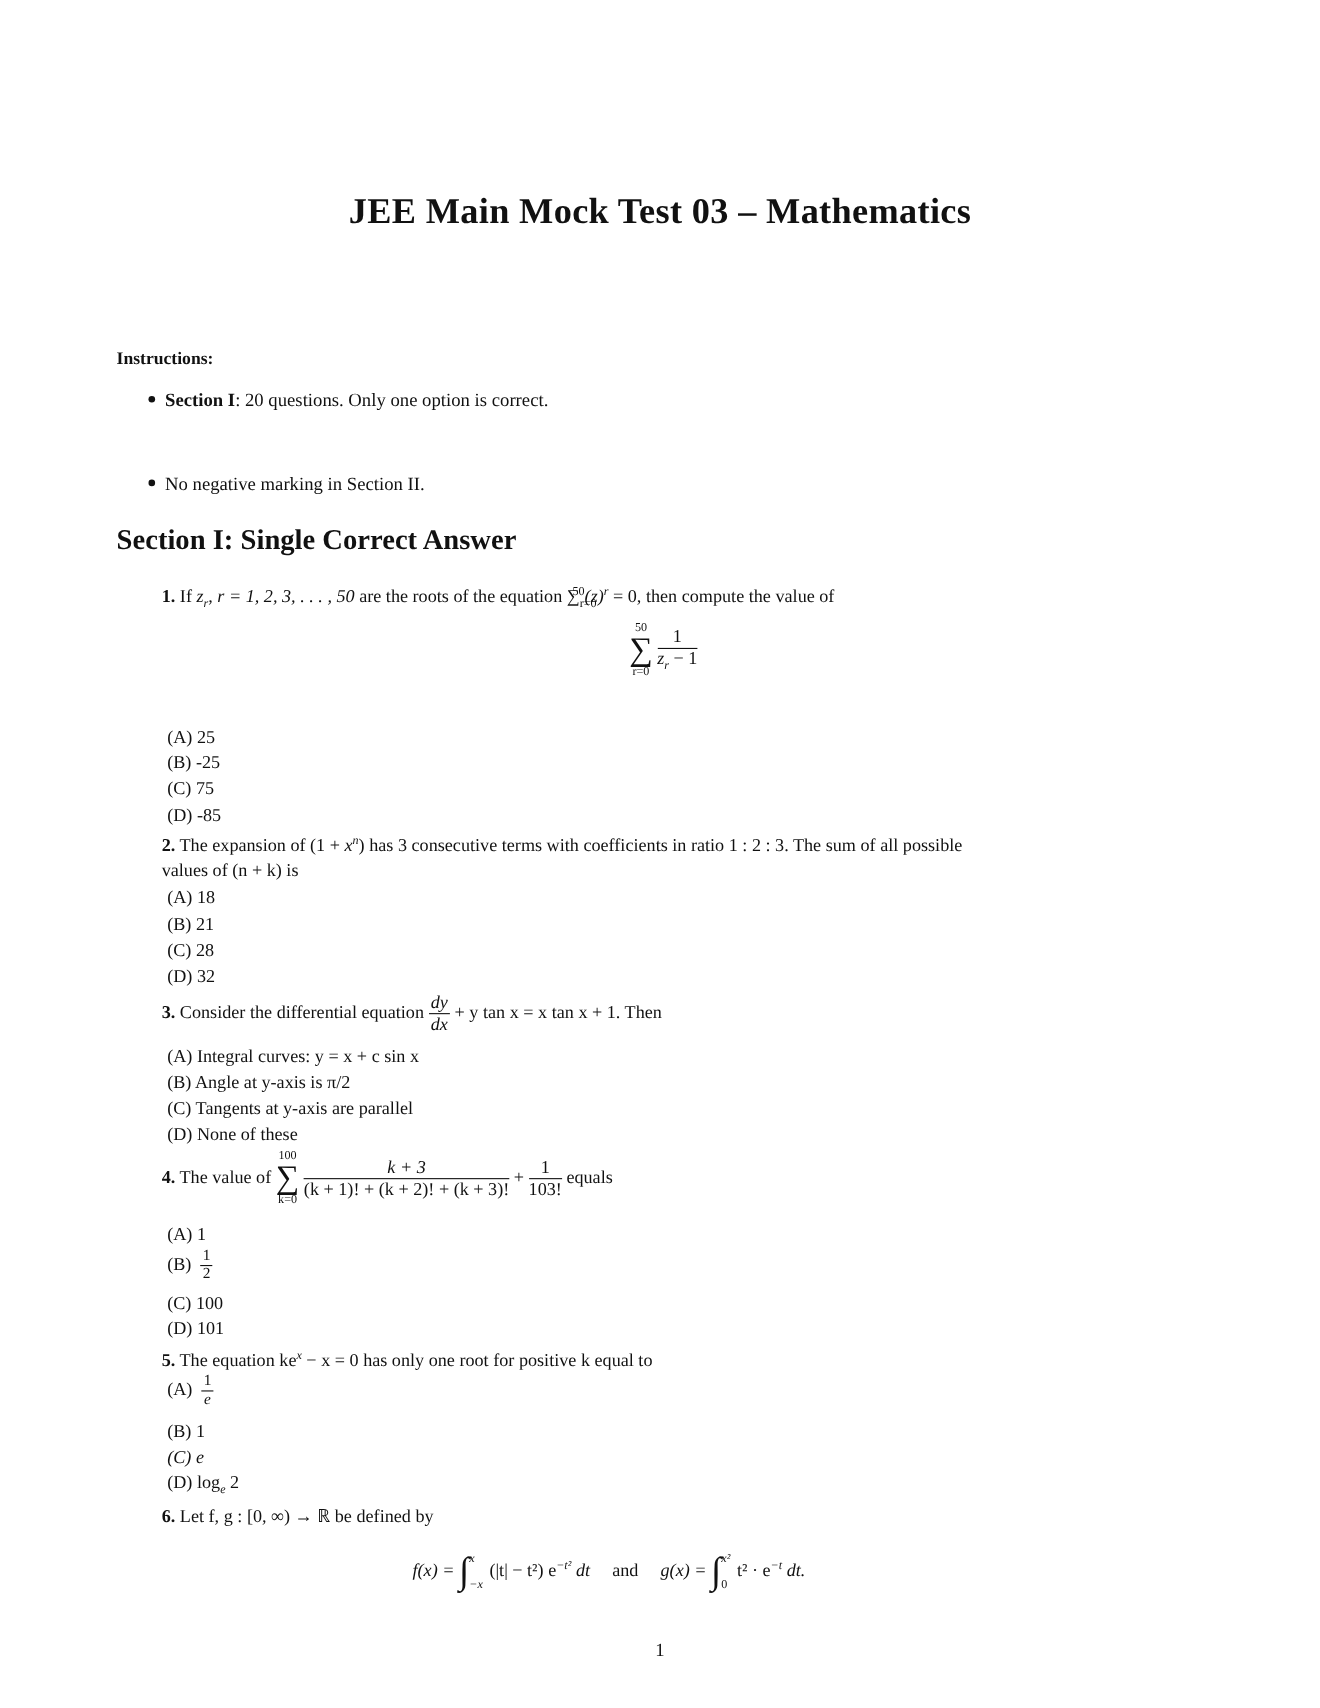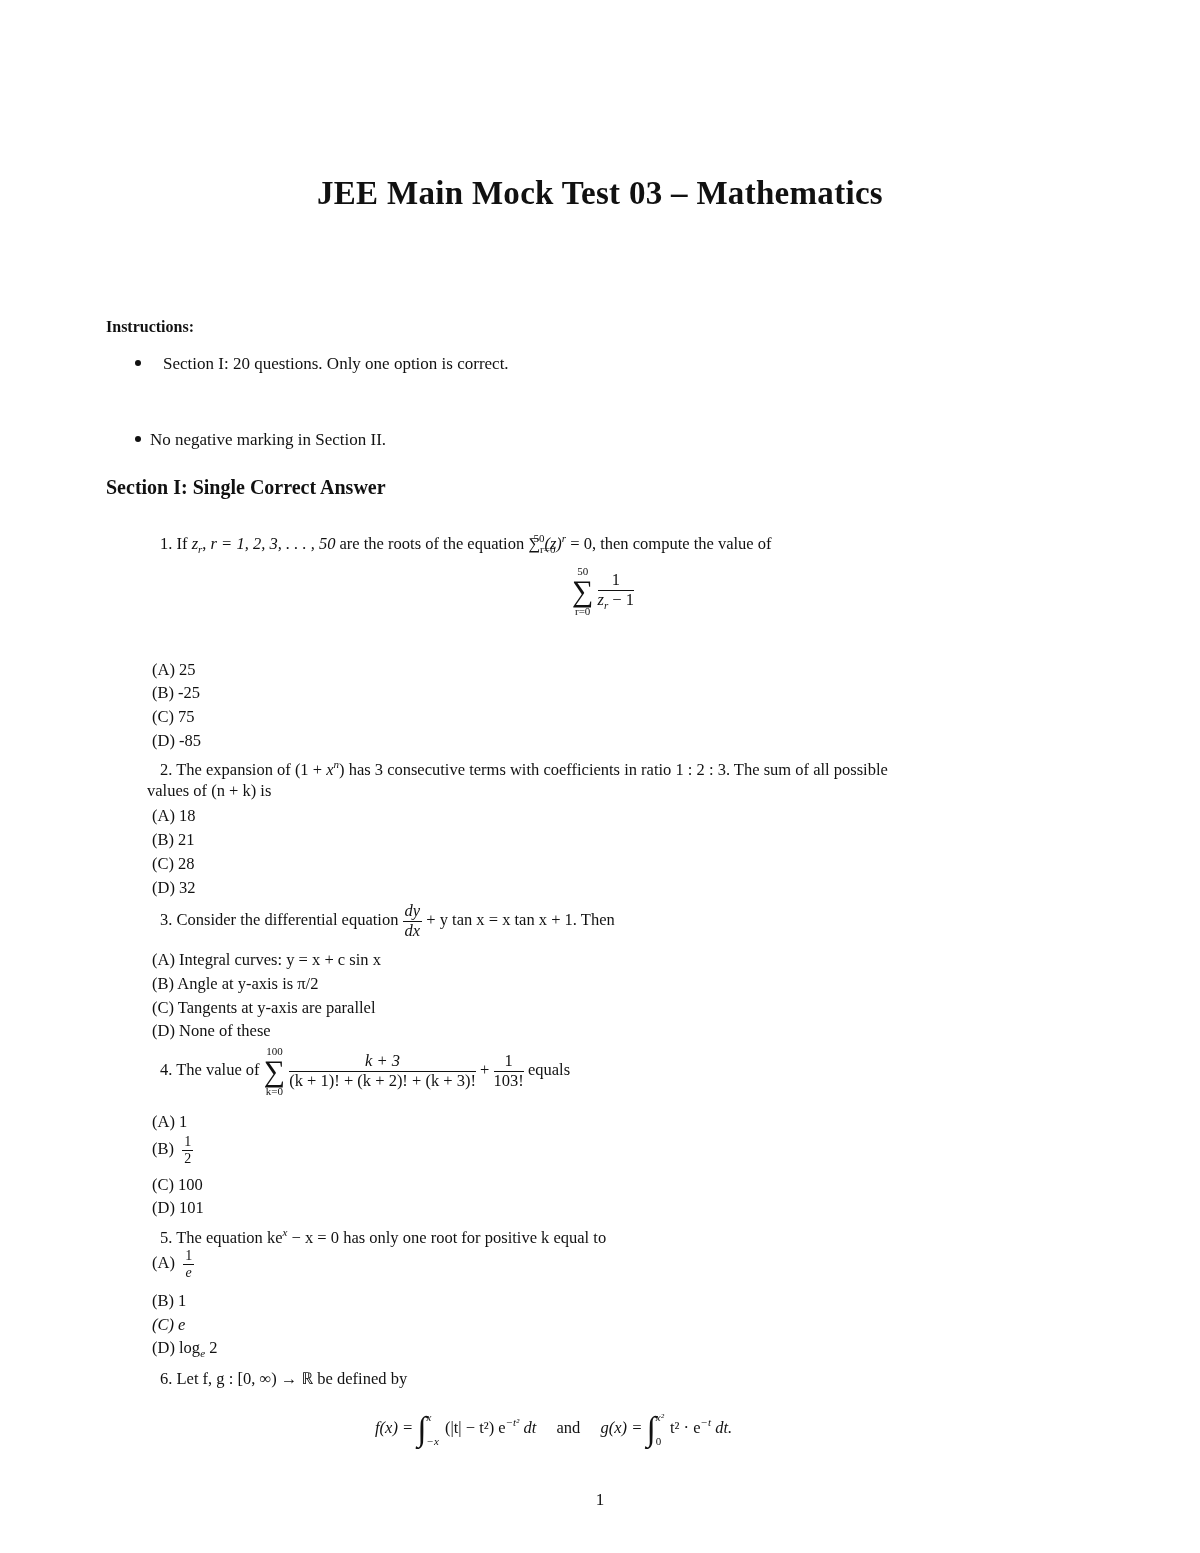--- a/index.html
+++ b/index.html
@@ -5,22 +5,22 @@
   html, body { margin:0; padding:0; background:#ffffff; }
   body { width:1200px; height:1553px; position:relative; overflow:hidden; color:#111;
          font-family:"DejaVu Serif", serif; }
   .page { position:absolute; left:0; top:0; width:1200px; height:1553px; }
   .abs { position:absolute; white-space:nowrap; }
   .title { left:0; width:1200px; text-align:center; top:175px; font-size:33px; font-weight:bold;
            font-family:"Liberation Serif", serif; letter-spacing:0.3px; }
   .instr-label { left:106px; top:318px; font-size:16px; font-weight:bold; font-family:"Liberation Serif", serif; }
   .bullet { left:135px; font-size:17px; font-family:"Liberation Serif", serif; }
   .bullet .dot { display:inline-block; width:6px; height:6px; border-radius:50%; background:#111; margin-right:9px; vertical-align:middle; position:relative; top:-2px; }
-  .b { font-weight:normal;margin-left:13px; }
-  .section-h { left:106px; top:476px; font-size:20px; font-weight:bold; font-family:"Liberation Serif", serif; }
+  .b { font-weight:bold; }
+  .section-h { left:106px; top:476px; font-size:26px; font-weight:bold; font-family:"Liberation Serif", serif; }
   .q { left:147px; font-size:16.5px; font-family:"Liberation Serif", serif; }
   .opt { left:152px; font-size:16.5px; font-family:"Liberation Serif", serif; }
   .m { font-style:italic; }
   sup, sub { font-size:11px; }
   .frac { display:inline-block; vertical-align:middle; text-align:center; }
   .frac > span { display:block; line-height:1.15; }
   .frac .num { border-bottom:1px solid #111; padding:0 2px; }
   .bigsum { display:inline-block; vertical-align:middle; text-align:center; line-height:1; }
   .bigsum .lim { font-size:11px; display:block; }
   .bigsum .sig { font-size:30px; display:block; line-height:0.95; }

